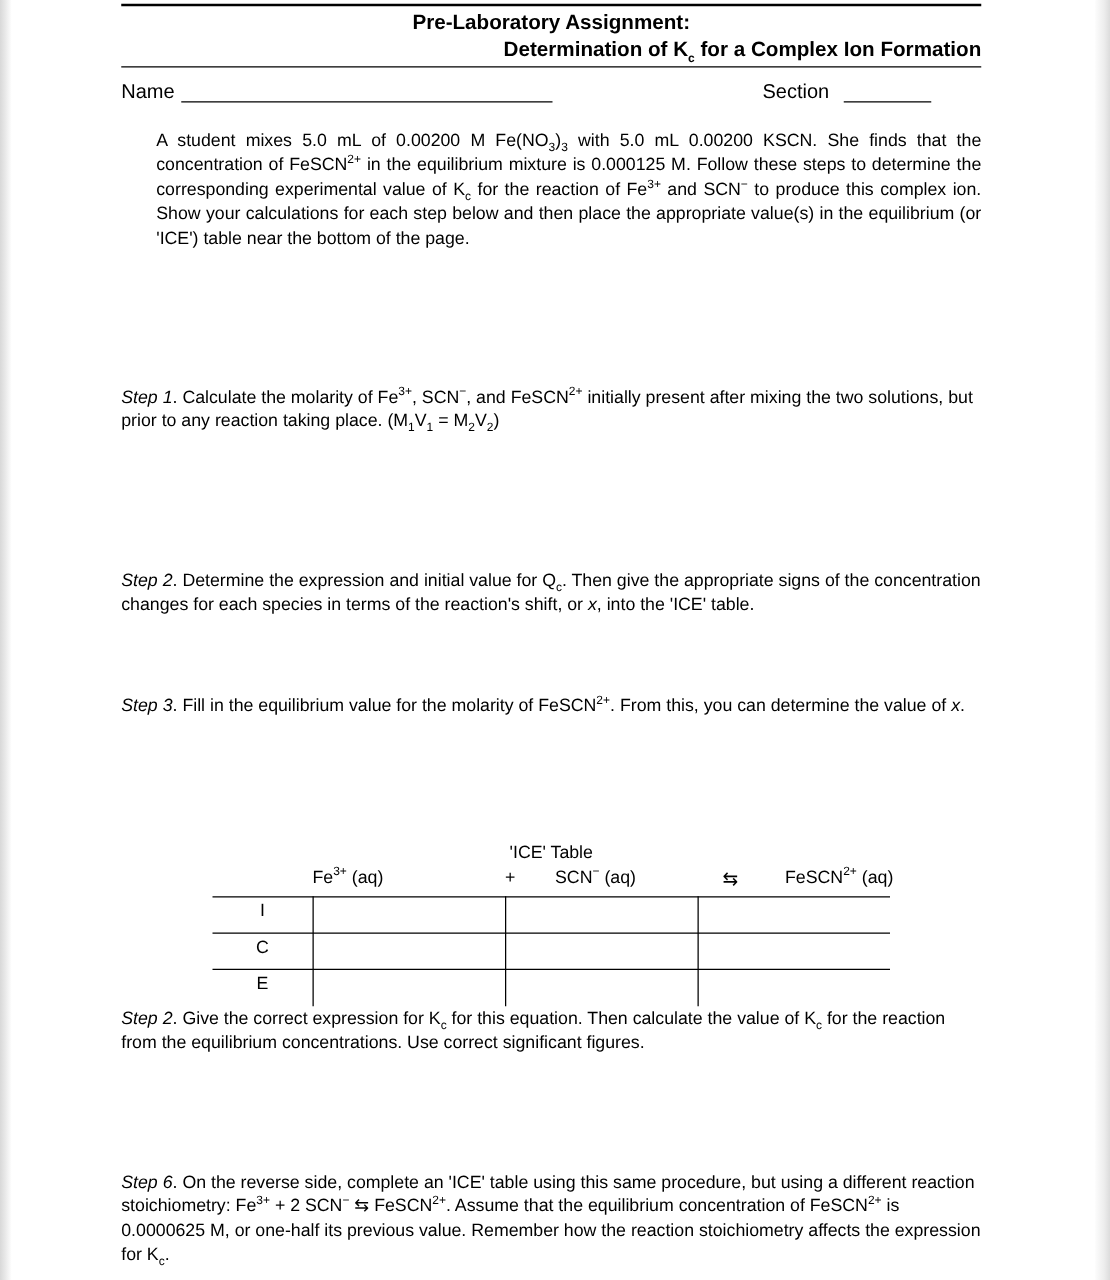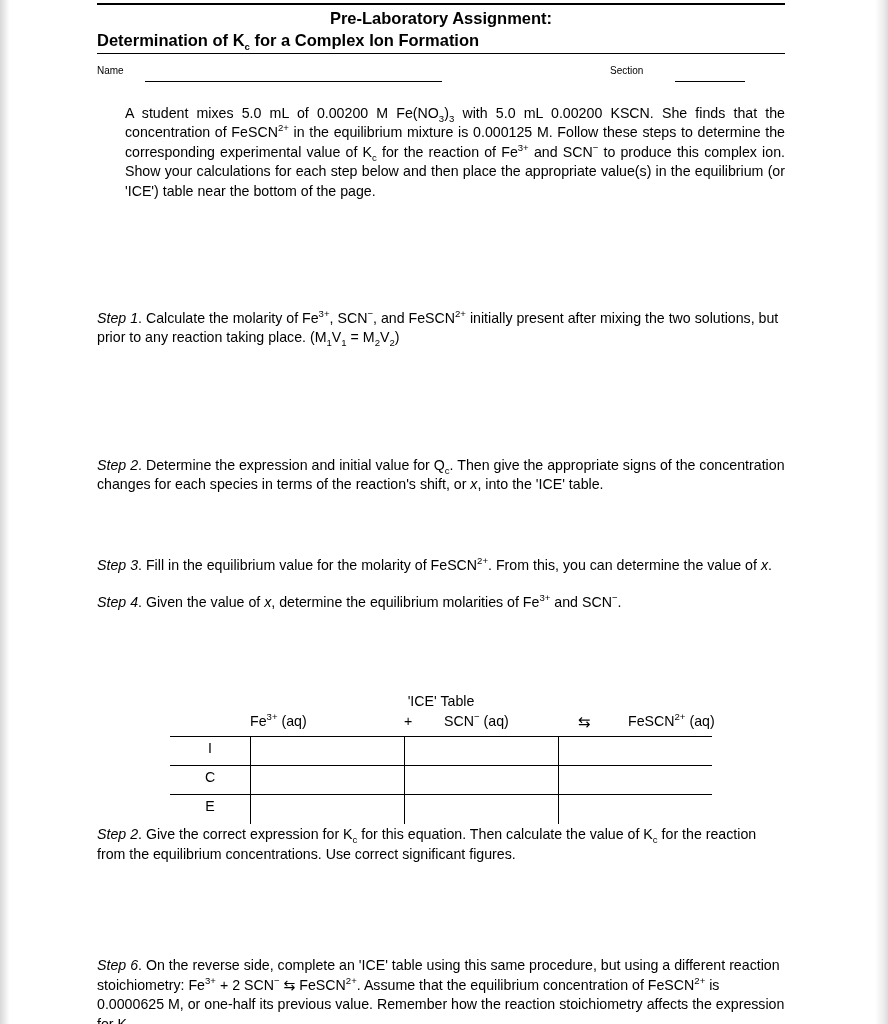--- a/index.html
+++ b/index.html
@@ -50,35 +50,35 @@
     margin: 3px 0 0 0;
   }
   .doc-title {
     text-align: center;
     font-weight: bold;
     font-size: 16.5px;
     line-height: 21px;
     padding-top: 3px;
   }
   .doc-subtitle {
-    text-align: left;
+    text-align: right;
     font-weight: bold;
     font-size: 16.5px;
     line-height: 22px;
     padding-bottom: 2px;
   }
   .rule-under-title {
     height: 0;
     border-top: 1.6px solid #000;
   }
 
   .nameline {
     position: relative;
     height: 26px;
-    font-size: 10px;
+    font-size: 16px;
     margin-top: 8px;
   }
   .nameline .lbl-name { position: absolute; left: 0; top: 3px; }
   .nameline .blank-name {
     position: absolute;
     left: 48px; top: 19px;
     width: 297px;
     border-bottom: 1.4px solid #000;
   }
   .nameline .lbl-section { position: absolute; left: 513px; top: 3px; }
@@ -227,21 +227,20 @@
     <div class="gap-s1"></div>
 
     <div class="step"><span class="step-label">Step 2</span><span>. Determine the expression and initial value for Q</span><sub>c</sub><span>.  Then give the appropriate signs of the concentration changes for each species in terms of the reaction's shift, or </span><span class="var">x</span><span>, into the 'ICE' table.</span></div>
 
     <div class="gap-s2"></div>
 
     <div class="step"><span class="step-label">Step 3</span><span>. Fill in the equilibrium value for the molarity of FeSCN</span><sup>2+</sup><span>.  From this, you can determine the value of </span><span class="var">x</span><span>.</span></div>
 
     <div class="gap-s3"></div>
 
-    <div class="step"><span class="step-label">Step 4</span><span>. Given the value of </span><span class="var">x</span><span>, determine the equilibrium molarities of Fe</span><sup>3+</sup><span> and SCN</span><sup>−</sup><span>.</span></div>
 
     <div class="gap-s4"></div>
 
     <div class="ice-wrap">
       <div class="ice-caption">'ICE' Table</div>
 
       <div class="ice-headrow">
         <div class="ice-h ice-h-fe"><span>Fe</span><sup>3+</sup><span> (aq)</span></div>
         <div class="ice-h ice-h-plus">+</div>
         <div class="ice-h ice-h-scn"><span>SCN</span><sup>−</sup><span> (aq)</span></div>

